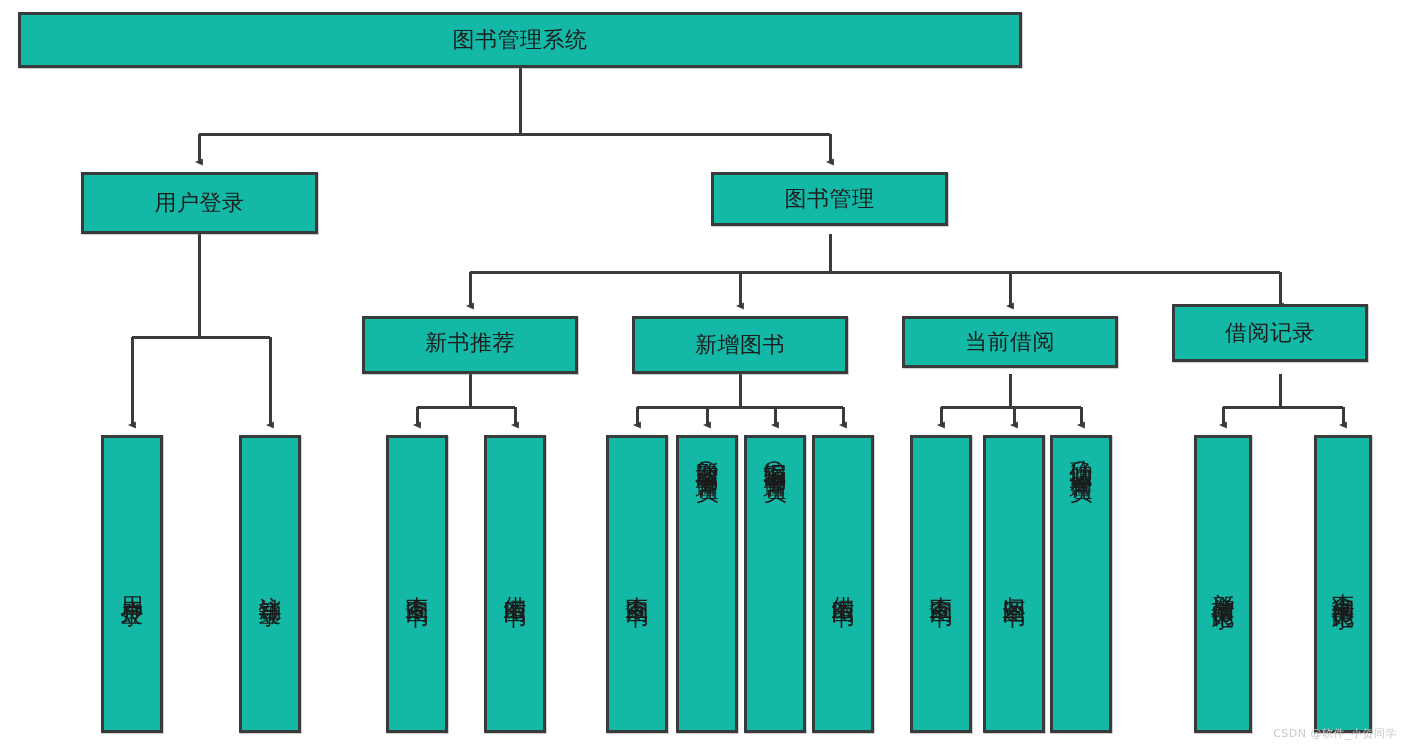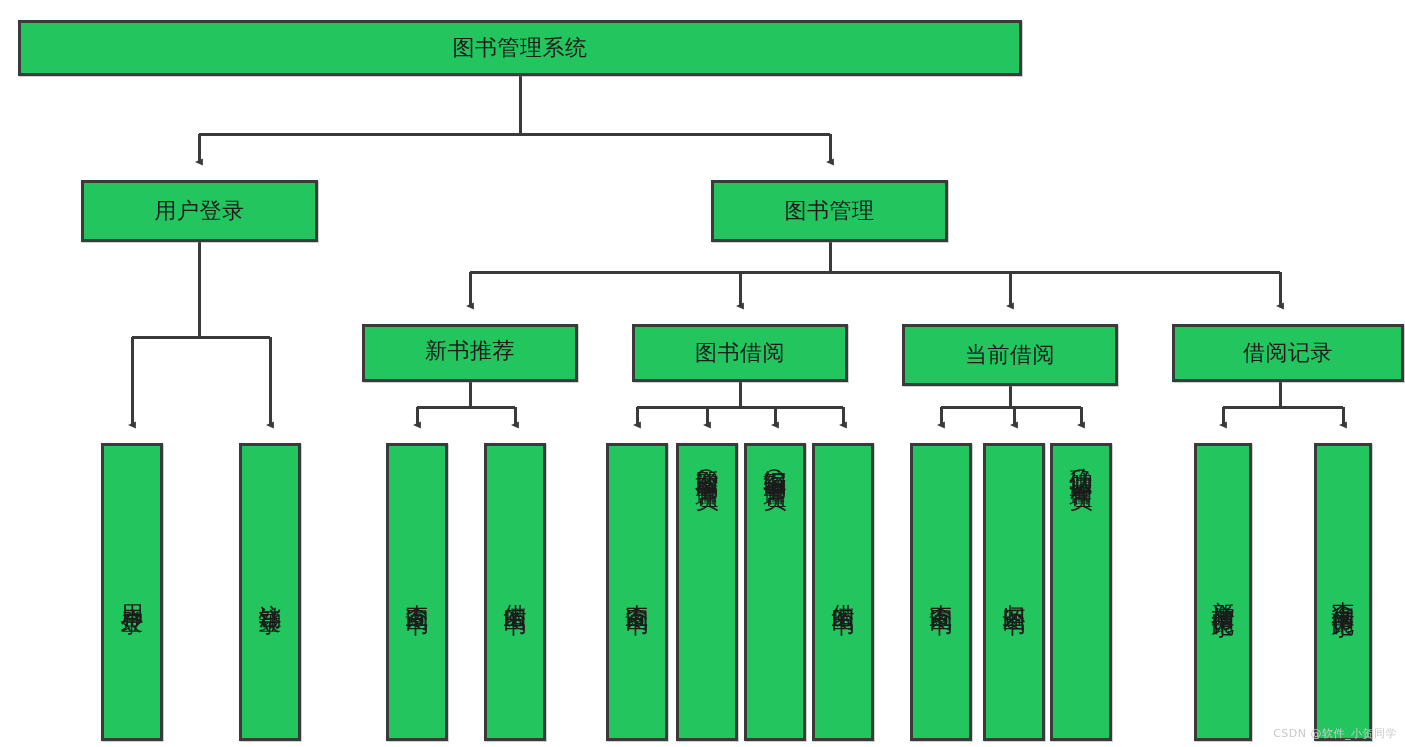--- a/index.html
+++ b/index.html
@@ -17,26 +17,25 @@
   #diagram-root {
     position: absolute;
     left: 0; top: 0;
     width: 1405px;
     height: 747px;
   }
   .node-box {
     position: absolute;
     box-sizing: border-box;
     border: 3px solid #3a3a3a;
-    background: #22c55e;
+    background: #14b8a6;
     display: flex;
     align-items: center;
     justify-content: center;
     box-shadow: 1px 1px 0 rgba(120,120,120,0.35);
-    margin-top: 8px;
   }
   .node-label-h {
     font-size: 22px;
     color: #1b1b1b;
     line-height: 1.15;
     white-space: nowrap;
     letter-spacing: 0.5px;
   }
   .node-box.vertical {
     align-items: flex-start;
@@ -128,34 +127,34 @@
     </g>
   </svg>
 
   <div class="node-box" style="left:18px; top:12px; width:1004px; height:56px;">
     <span class="node-label-h">图书管理系统</span>
   </div>
 
   <div class="node-box" style="left:81px; top:172px; width:237px; height:62px;">
     <span class="node-label-h">用户登录</span>
   </div>
-  <div class="node-box" style="left:711px; top:172px; width:237px; height:62px;">
+  <div class="node-box" style="left:711px; top:172px; width:237px; height:54px;">
     <span class="node-label-h">图书管理</span>
   </div>
 
   <div class="node-box" style="left:362px; top:316px; width:216px; height:58px;font-family:Liberation Mono, monospace;">
     <span class="node-label-h">新书推荐</span>
   </div>
   <div class="node-box" style="left:632px; top:316px; width:216px; height:58px;">
-    <span class="node-label-h">图书借阅</span>
-  </div>
-  <div class="node-box" style="left:902px; top:316px; width:216px; height:62px;">
+    <span class="node-label-h">新增图书</span>
+  </div>
+  <div class="node-box" style="left:902px; top:316px; width:216px; height:52px;">
     <span class="node-label-h">当前借阅</span>
   </div>
-  <div class="node-box" style="left:1172px; top:316px; width:232px; height:58px;">
+  <div class="node-box" style="left:1172px; top:304px; width:196px; height:58px;">
     <span class="node-label-h">借阅记录</span>
   </div>
 
   <div class="node-box vertical centered" style="left:101px; top:435px; width:62px; height:298px;">
     <span class="node-label-v">用户登录</span>
   </div>
   <div class="node-box vertical centered" style="left:239px; top:435px; width:62px; height:298px;">
     <span class="node-label-v">注销登录</span>
   </div>
 

